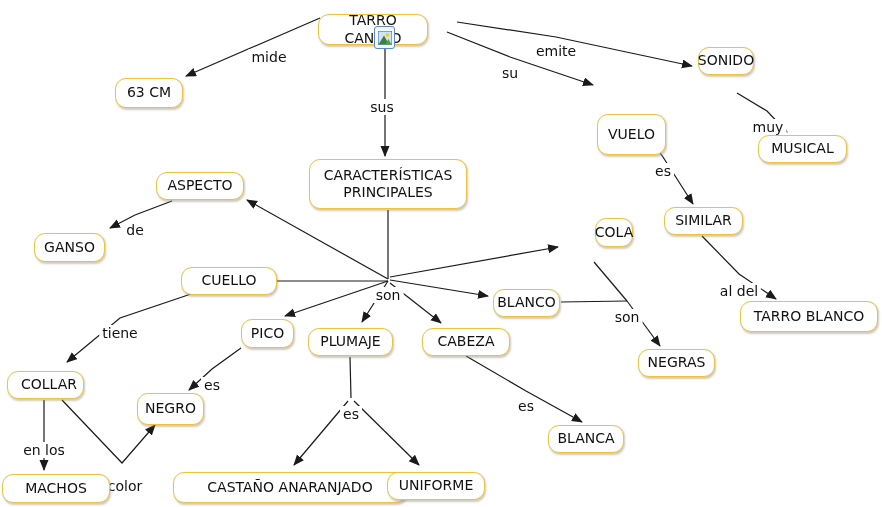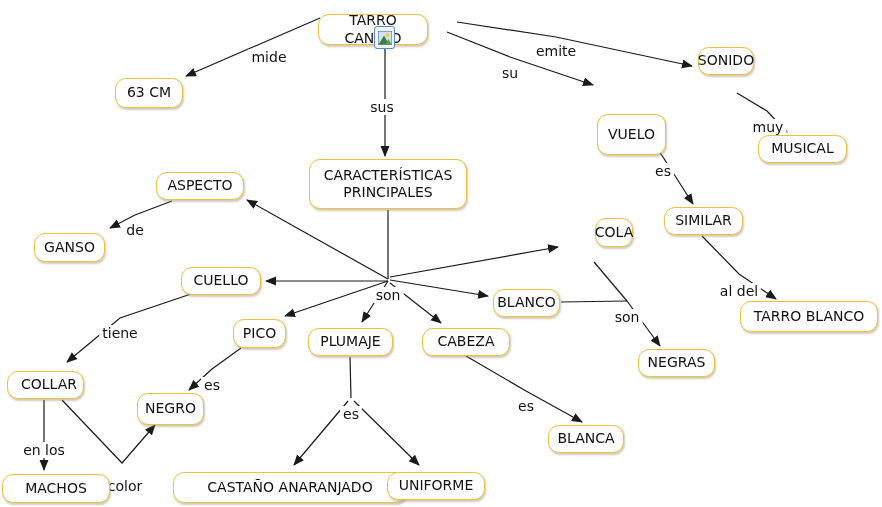--- a/index.html
+++ b/index.html
@@ -120,27 +120,27 @@
 <div class="node" style="left: 318px; top: 14px; width: 110px; height: 31px;">TARRO CANELO</div>
     <div class="node" style="left: 115px; top: 78px; width: 68px; height: 30px;">63 CM</div>
     <div class="node" style="left: 698px; top: 47px; width: 56px; height: 28px;">SONIDO</div>
     <div class="node" style="left: 758px; top: 135px; width: 89px; height: 28px;">MUSICAL</div>
     <div class="node" style="left: 597px; top: 88px; width: 69px; height: 41px; margin-top: 26px;">VUELO</div>
     <div class="node" style="left: 664px; top: 207px; width: 79px; height: 28px;">SIMILAR</div>
     <div class="node" style="left: 740px; top: 301px; width: 138px; height: 31px;">TARRO BLANCO</div>
     <div class="node" style="left: 309px; top: 159px; width: 158px; height: 50px;">CARACTERÍSTICAS PRINCIPALES</div>
     <div class="node" style="left: 156px; top: 172px; width: 88px; height: 28px;">ASPECTO</div>
     <div class="node" style="left: 34px; top: 233px; width: 71px; height: 29px;">GANSO</div>
-    <div class="node" style="left: 181px; top: 267px; width: 80px; height: 28px;">CUELLO</div>
+    <div class="node" style="left: 181px; top: 267px; width: 96px; height: 28px;">CUELLO</div>
     <div class="node" style="left: 563px; top: 218px; width: 38px; height: 29px; margin-left: 32px;">COLA</div>
     <div class="node" style="left: 493px; top: 289px; width: 67px; height: 28px;">BLANCO</div>
     <div class="node" style="left: 638px; top: 349px; width: 77px; height: 28px;">NEGRAS</div>
     <div class="node" style="left: 422px; top: 328px; width: 88px; height: 28px;">CABEZA</div>
     <div class="node" style="left: 548px; top: 425px; width: 76px; height: 28px;">BLANCA</div>
-    <div class="node" style="left: 233px; top: 319px; width: 53px; height: 29px;">PICO</div>
+    <div class="node" style="left: 241px; top: 319px; width: 53px; height: 29px;">PICO</div>
     <div class="node" style="left: 308px; top: 328px; width: 85px; height: 28px;">PLUMAJE</div>
     <div class="node" style="left: 7px; top: 371px; width: 77px; height: 28px; padding-left: 10px;">COLLAR</div>
     <div class="node" style="left: 137px; top: 393px; width: 67px; height: 32px;">NEGRO</div>
     <div class="node" style="left: 2px; top: 474px; width: 108px; height: 29px;">MACHOS</div>
     <div class="node" style="left: 173px; top: 472px; width: 234px; height: 31px;">CASTAÑO ANARANJADO</div>
     <div class="node" style="left: 387px; top: 472px; width: 98px; height: 28px;">UNIFORME</div>
     <div class="link-label" style="left: 269px; top: 41px;">mide</div>
     <div class="link-label" style="left: 556px; top: 35px;">emite</div>
     <div class="link-label" style="left: 510px; top: 57px;">su</div>
     <div class="link-label" style="left: 382px; top: 91px;">sus</div>

